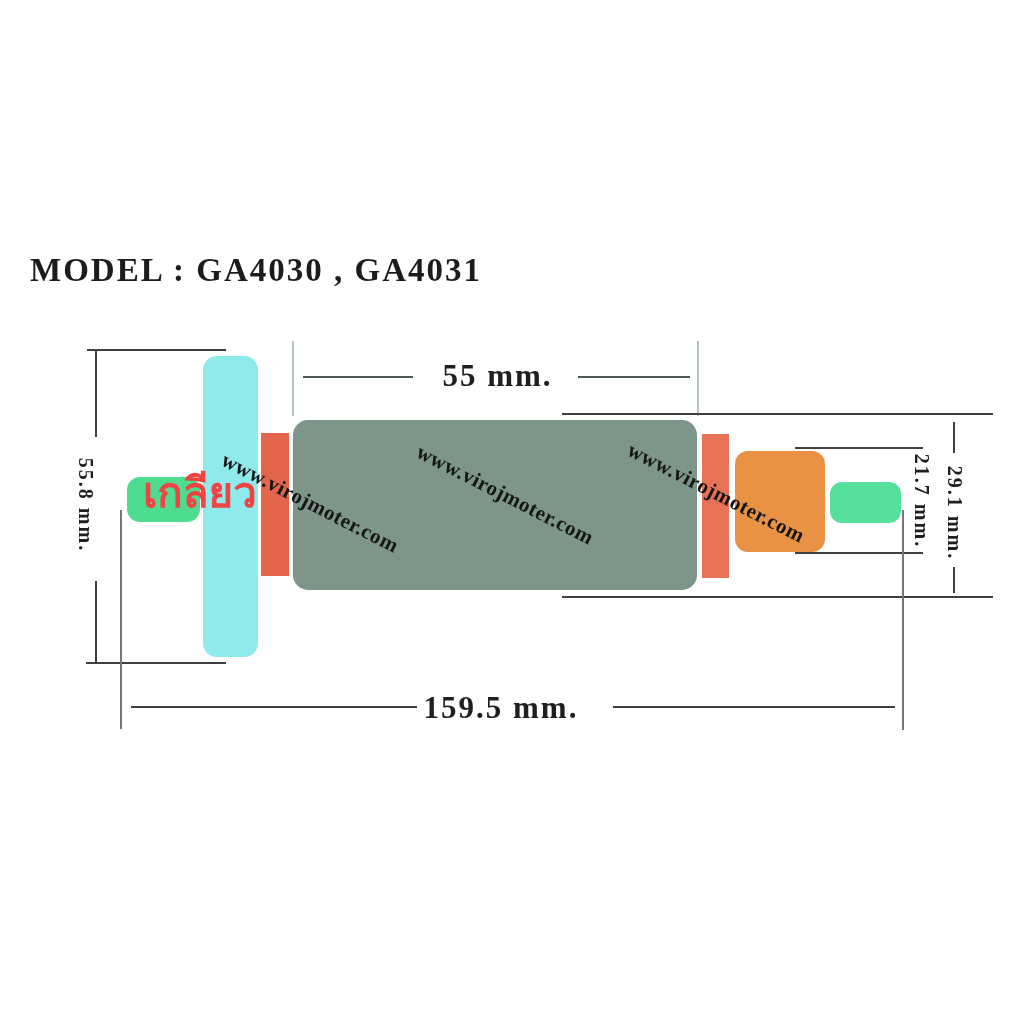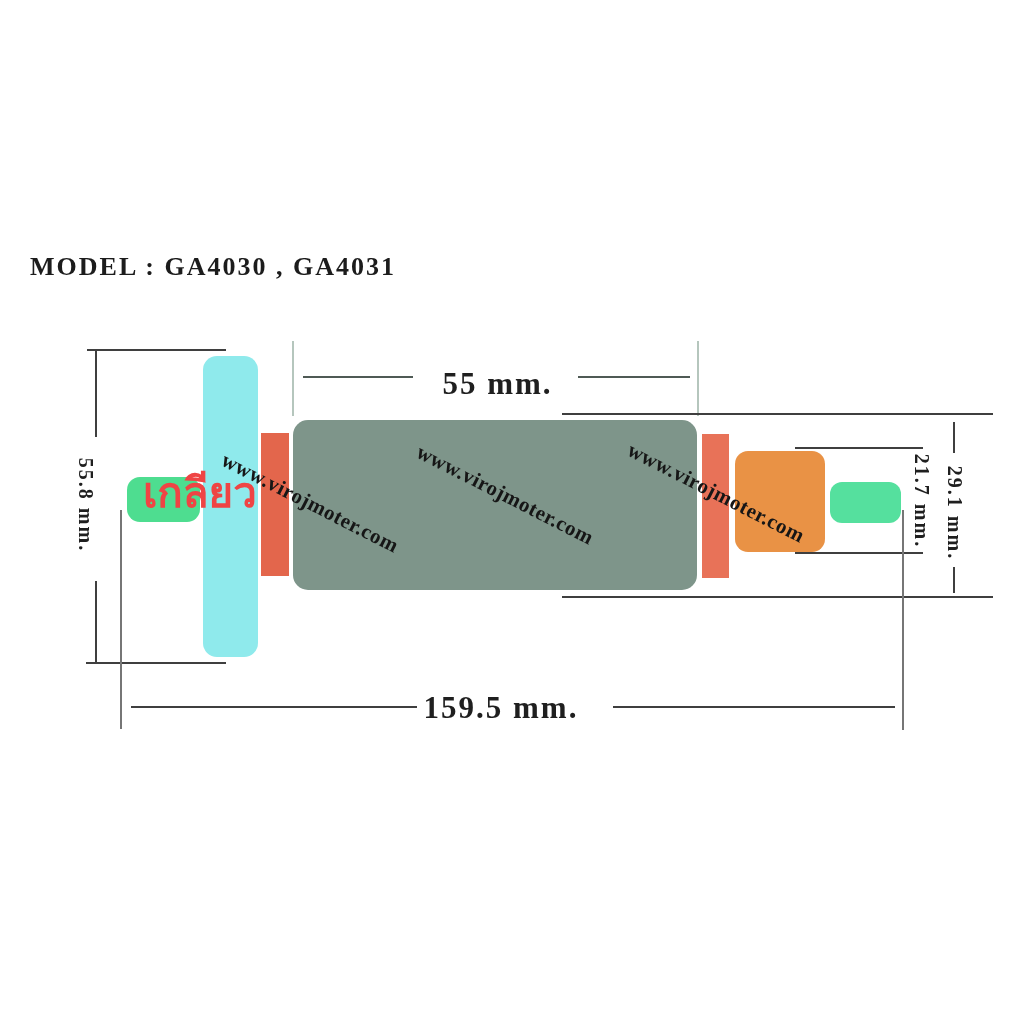--- a/index.html
+++ b/index.html
@@ -1,20 +1,20 @@
 <!DOCTYPE html>
 <html><head>
 <meta charset="utf-8">
 <style>
   html,body{margin:0;padding:0;background:#ffffff;}
   #canvas{position:relative;width:1024px;height:1024px;background:#ffffff;overflow:hidden;
           font-family:"Liberation Serif", serif;}
 
   
-  .title{position:absolute;left:30px;top:252px;font-size:26px;font-weight:bold;
+  .title{position:absolute;left:30px;top:252px;font-size:33px;font-weight:bold;
          color:#1c1c1c;letter-spacing:2px;white-space:nowrap;}
   .dim{position:absolute;font-weight:bold;color:#1f1f1f;white-space:nowrap;}
   .dim-big{font-size:31px;letter-spacing:2px;text-align:center;}
   .dim-rot{font-size:20px;letter-spacing:2px;
            transform:translate(-50%,-50%) rotate(90deg);transform-origin:center;}
   .thai{position:absolute;left:143px;top:470px;font-size:42px;font-weight:bold;color:#ef4444;
         font-family:"Liberation Sans", sans-serif;line-height:1.1;white-space:nowrap;z-index:6;}
   .wm{position:absolute;font-size:21px;font-weight:bold;color:#161616;letter-spacing:0.5px;
       white-space:nowrap;transform:translate(-50%,-50%) rotate(27deg);z-index:5;}
 
@@ -51,21 +51,21 @@
 
   .l-217-hT{left:795px;top:447px;width:128px;height:2px;}
   .l-217-hB{left:795px;top:552px;width:128px;height:2px;}
 
   .l-1595-vL{left:120px;top:510px;width:2px;height:219px;}
   .l-1595-vR{left:902px;top:510px;width:2px;height:220px;}
   .l-1595-segL{left:131px;top:706px;width:286px;height:2px;}
   .l-1595-segR{left:613px;top:706px;width:282px;height:2px;}
 
   
-  .d-55{left:430px;top:358px;width:135px;margin-top:8px;}
+  .d-55{left:430px;top:358px;width:135px;}
   .d-1595{left:405px;top:690px;width:192px;}
   .d-558{left:85px;top:505px;}
   .d-291{left:954px;top:513px;}
   .d-217{left:921px;top:501px;}
 
   .wm-1{left:310px;top:503px;}
   .wm-2{left:505px;top:495px;}
   .wm-3{left:716px;top:493px;}
 </style>
 </head>

